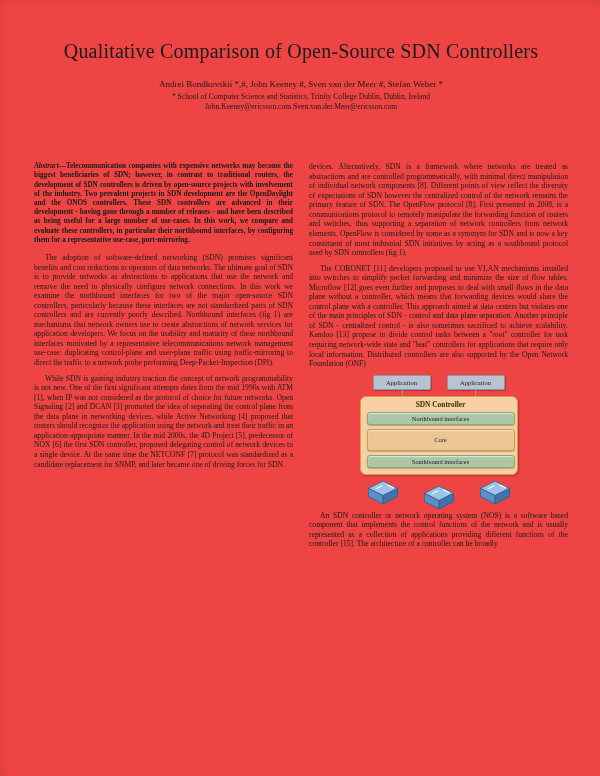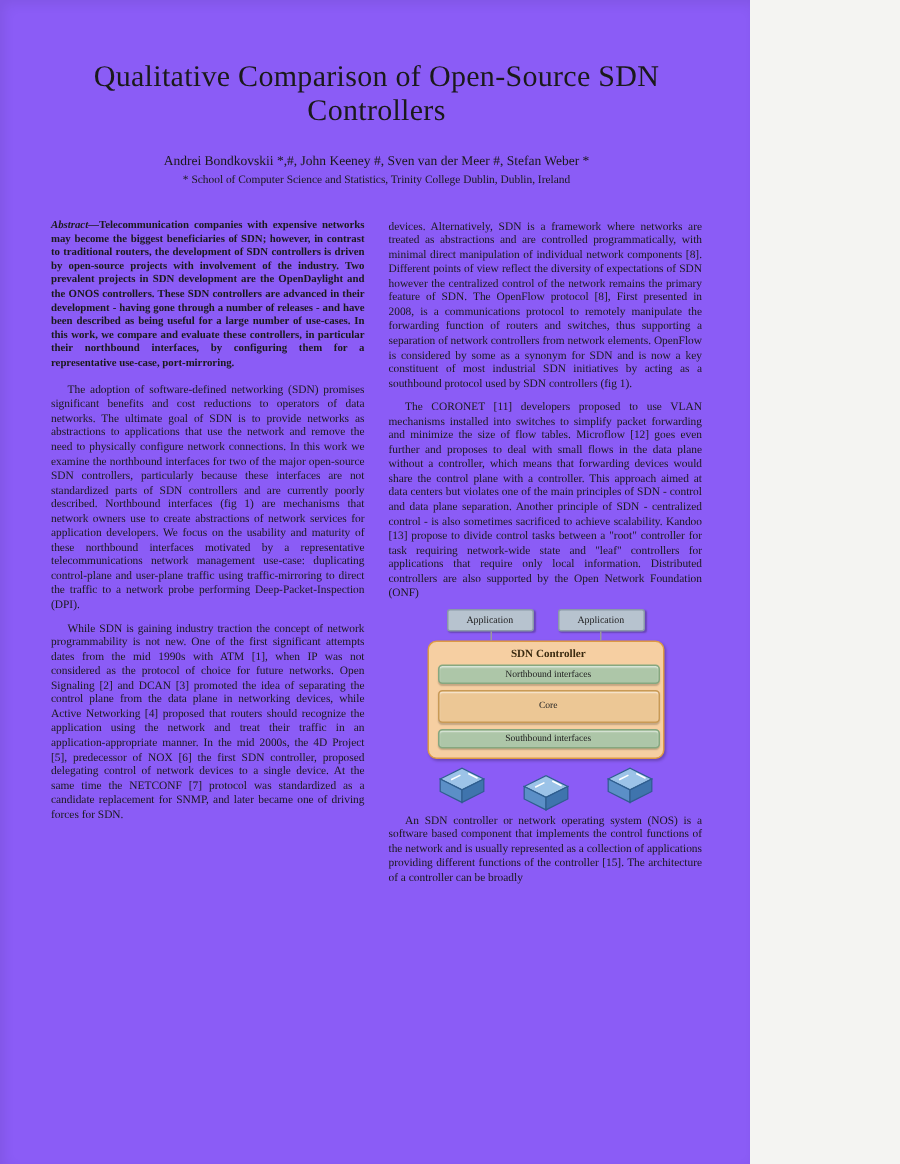--- a/index.html
+++ b/index.html
@@ -1,32 +1,32 @@
 <!DOCTYPE html>
 <html style="--app_box: #b7c3cf; --app_border: #8a99a8; --controller_bg: #f6cfa2; --controller_border: #dd9a44; --nb_bar: #adc6a8; --nb_border: #86a77f; --core_bar: #ecc795; --core_border: #c99a55; --switch_top: #9cc3e8; --switch_left: #5b8fc7; --switch_right: #3f74ad;"><head>
 <meta charset="utf-8">
 <style>
   * { margin: 0; padding: 0; box-sizing: border-box; }
   html, body { width: 600px; height: 776px; background: #f4f4f2; }
   body { font-family: "Liberation Serif", serif; color: #1a1a1a; }
   .page {
-    width: 500px; height: 776px; background: #8b5cf6; overflow: hidden;
+    width: 600px; height: 776px; background: #ef4444; overflow: hidden;
     padding: 40px 32px 20px 34px;
     box-shadow: inset 3px 3px 8px rgba(0,0,0,0.07);
     position: relative;
   }
   .title {
     text-align: center; font-size: 20px; font-weight: 400;
     margin-bottom: 16px; letter-spacing: 0.2px;
   }
-  .authors { text-align: center; margin-bottom: 21px; }
+  .authors { text-align: center; margin-bottom: 8px; }
   .author-line { font-size: 9px; margin-bottom: 3px; }
   .affil { font-size: 7.6px; line-height: 9.6px; }
   .columns { display: flex; gap: 16px; }
-  .col { width: 259px; }
+  .col { width: 259px; margin-top: 43px; }
   p.body {
     font-size: 7.6px; line-height: 9.55px; text-align: justify;
     margin-bottom: 6px;
   }
   p.indent { text-indent: 11px; }
   p.abstract {
     font-size: 7.2px; line-height: 9.2px; font-weight: bold;
     text-align: justify; margin-bottom: 8px;
   }
   .abs-label { font-style: italic; }
@@ -68,20 +68,21 @@
 </head>
 <body>
 
 <div class="page">
 
   <h1 class="title">Qualitative Comparison of Open-Source SDN Controllers</h1>
 
   <div class="authors">
     <div class="author-line">Andrei Bondkovskii *,#, John Keeney #, Sven van der Meer #, Stefan Weber *</div>
     <div class="affil">* School of Computer Science and Statistics, Trinity College Dublin, Dublin, Ireland</div>
+    <div class="affil">John.Keeney@ericsson.com Sven.van.der.Meer@ericsson.com</div>
   </div>
 
   <div class="columns">
 
     <div class="col">
       <p class="abstract"><span class="abs-label">Abstract—</span><span>Telecommunication companies with expensive networks may become the biggest beneficiaries of SDN; however, in contrast to traditional routers, the development of SDN controllers is driven by open-source projects with involvement of the industry. Two prevalent projects in SDN development are the OpenDaylight and the ONOS controllers. These SDN controllers are advanced in their development - having gone through a number of releases - and have been described as being useful for a large number of use-cases. In this work, we compare and evaluate these controllers, in particular their northbound interfaces, by configuring them for a representative use-case, port-mirroring.</span></p>
 
       <p class="body indent">The adoption of software-defined networking (SDN) promises significant benefits and cost reductions to operators of data networks. The ultimate goal of SDN is to provide networks as abstractions to applications that use the network and remove the need to physically configure network connections. In this work we examine the northbound interfaces for two of the major open-source SDN controllers, particularly because these interfaces are not standardized parts of SDN controllers and are currently poorly described. Northbound interfaces (fig 1) are mechanisms that network owners use to create abstractions of network services for application developers. We focus on the usability and maturity of these northbound interfaces motivated by a representative telecommunications network management use-case: duplicating control-plane and user-plane traffic using traffic-mirroring to direct the traffic to a network probe performing Deep-Packet-Inspection (DPI).</p>
 
       <p class="body indent">While SDN is gaining industry traction the concept of network programmability is not new. One of the first significant attempts dates from the mid 1990s with ATM [1], when IP was not considered as the protocol of choice for future networks. Open Signaling [2] and DCAN [3] promoted the idea of separating the control plane from the data plane in networking devices, while Active Networking [4] proposed that routers should recognize the application using the network and treat their traffic in an application-appropriate manner. In the mid 2000s, the 4D Project [5], predecessor of NOX [6] the first SDN controller, proposed delegating control of network devices to a single device. At the same time the NETCONF [7] protocol was standardized as a candidate replacement for SNMP, and later became one of driving forces for SDN.</p>

